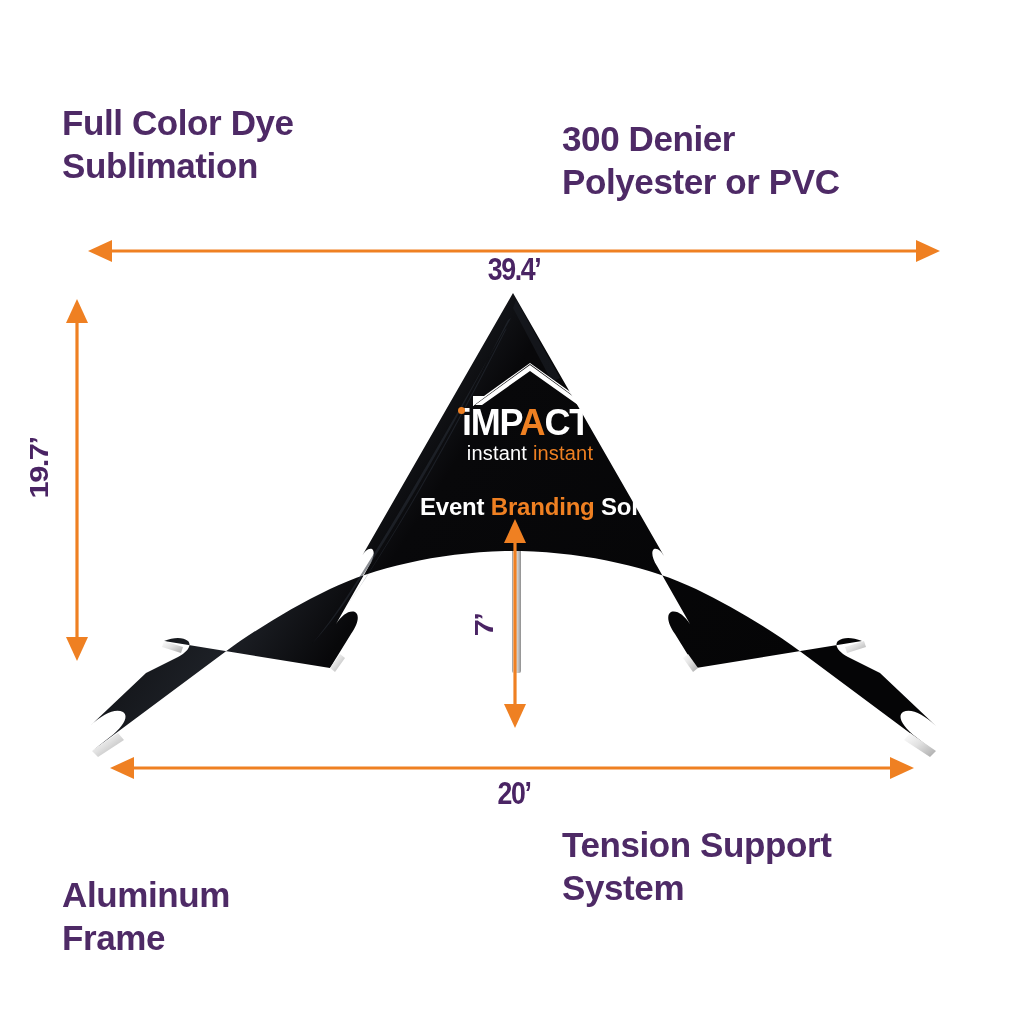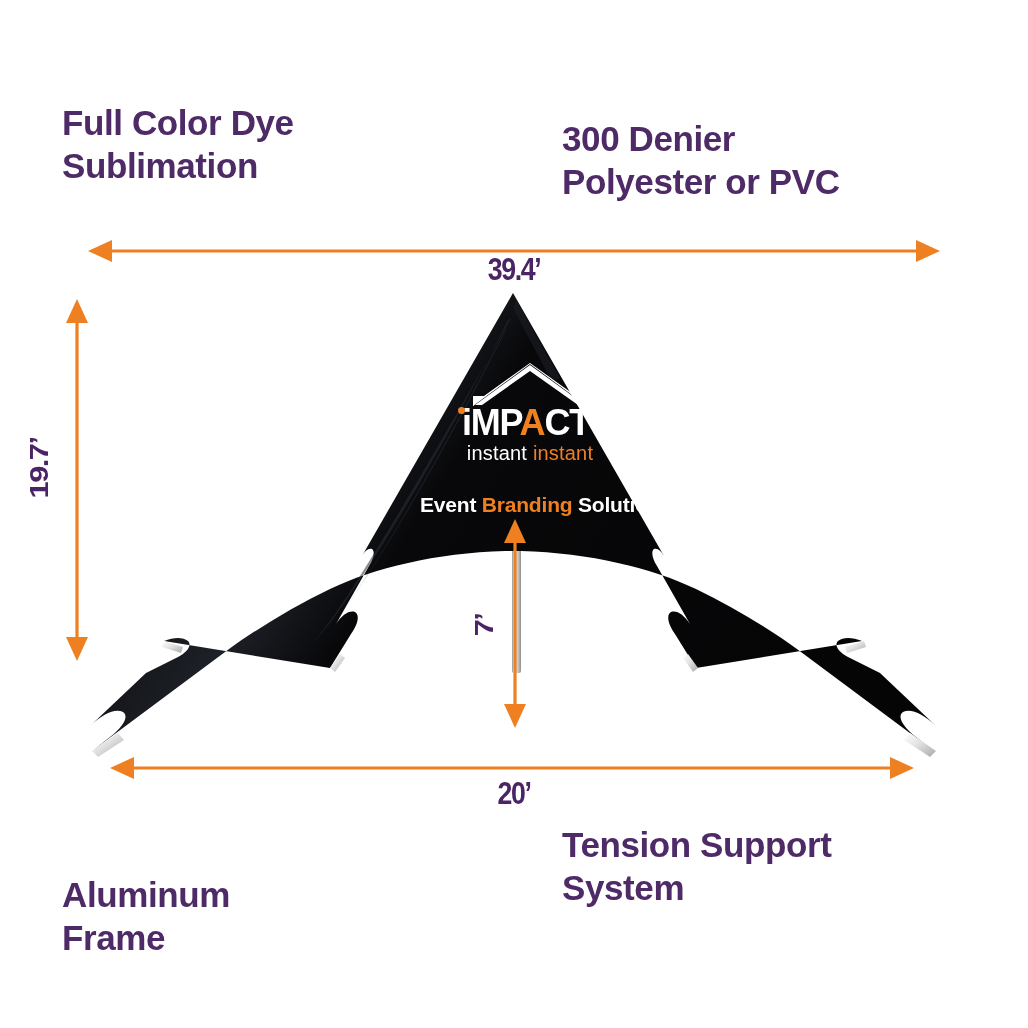--- a/index.html
+++ b/index.html
@@ -118,21 +118,21 @@
     font-size: 20px;
     font-weight: normal;
     letter-spacing: 0.2px;
     color: #ffffff;
     margin-top: 1px;
   }
   .subwordmark .accent { color: #ef8022; }
   .tagline {
     font-family: "Liberation Sans", sans-serif;
     font-weight: bold;
-    font-size: 21px;
+    font-size: 24px;
     letter-spacing: -0.2px;
     color: #ffffff;
     margin-top: 28px;
     white-space: nowrap;
   }
   .tagline .accent { color: #ef8022; }
 </style>
 </head>
 <body>
 

